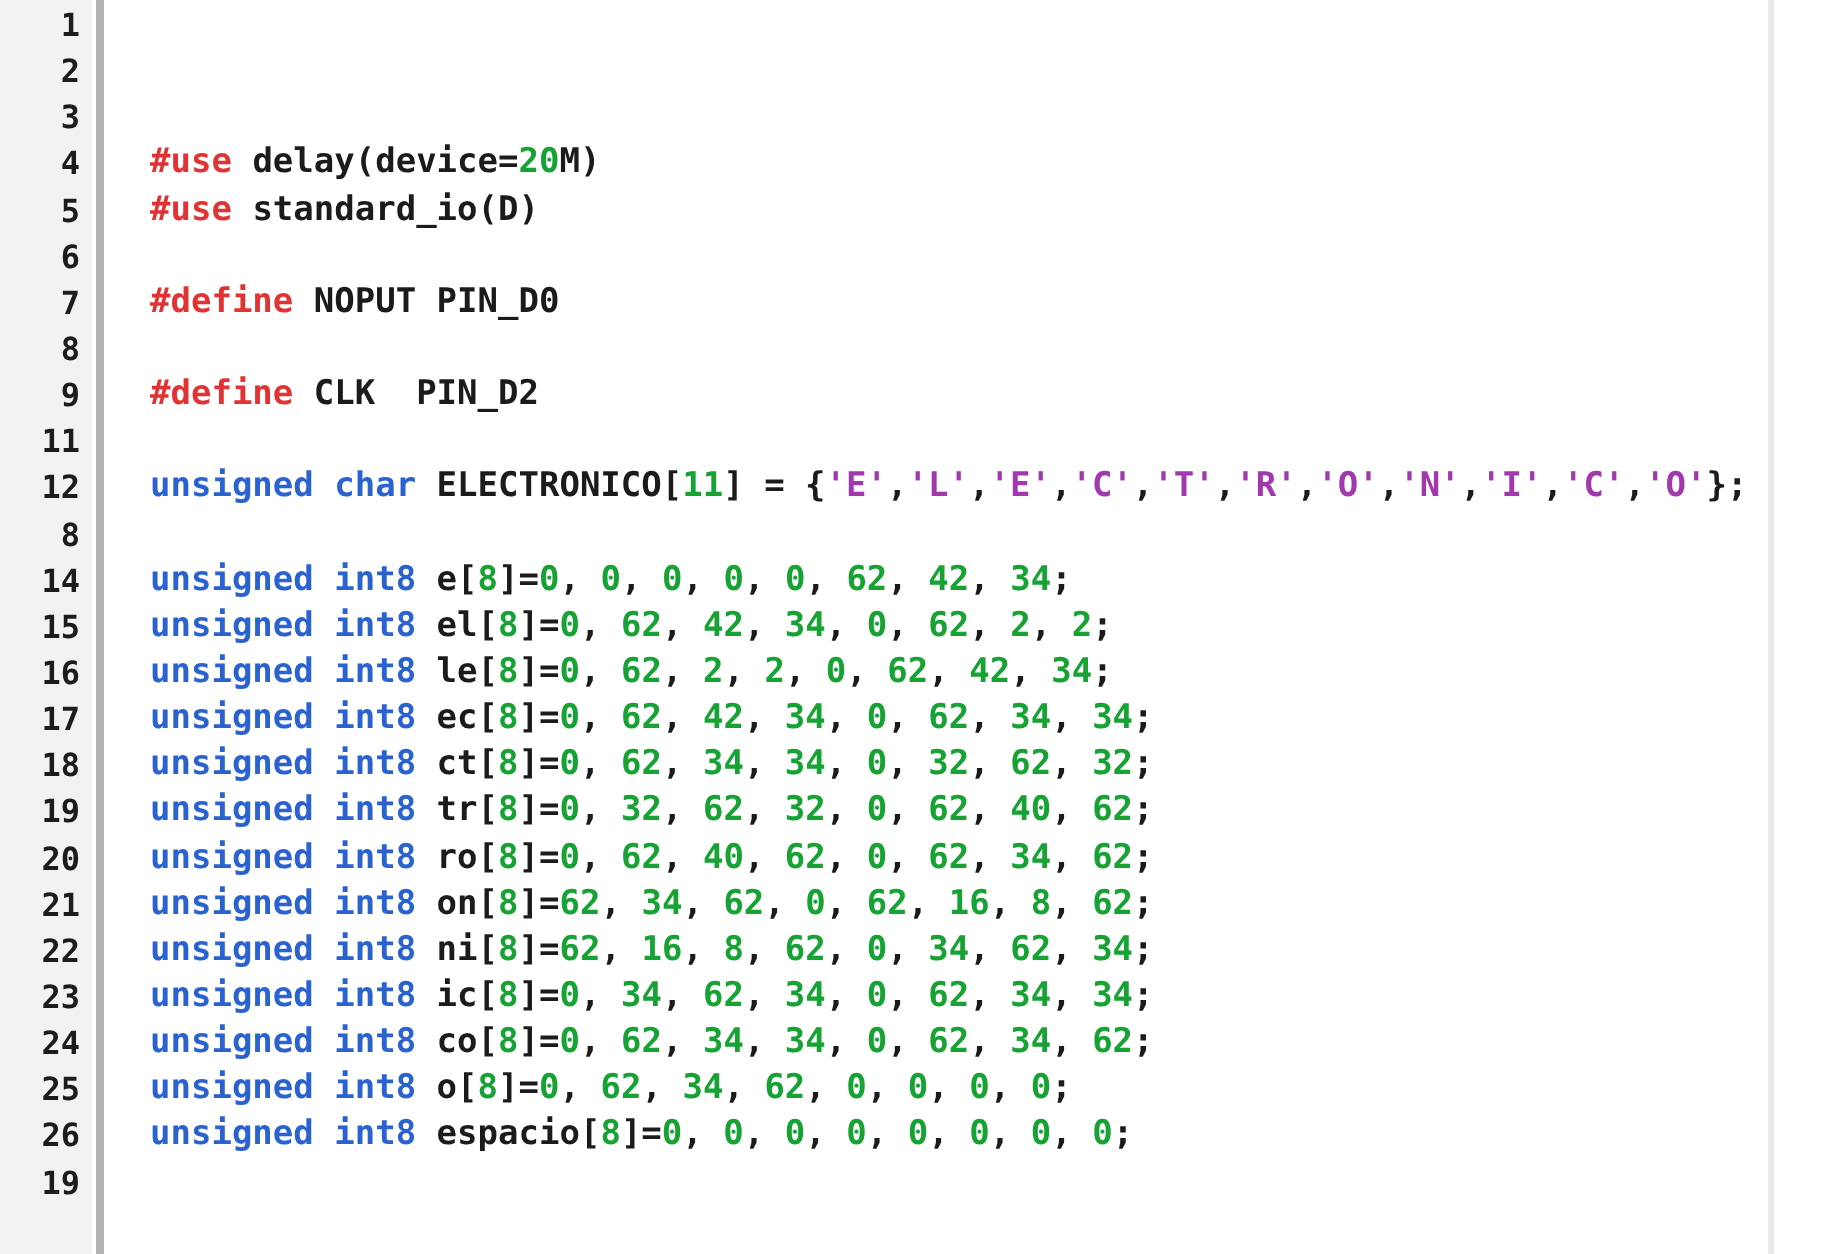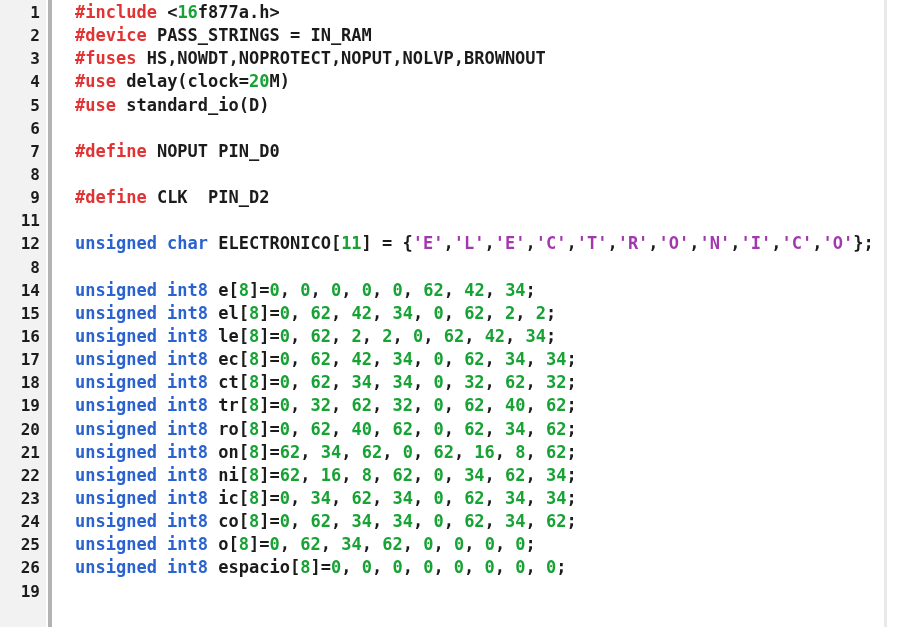--- a/index.html
+++ b/index.html
@@ -22,24 +22,24 @@
   .src{padding-left:29px;font-size:17px;letter-spacing:0;}
 </style>
 </head>
 <body>
 
 <div class="gutter-bg" style="background: rgb(242, 242, 242);"></div>
 <div class="gutter-gap"></div>
 <div class="gutter-sep" style="background: rgb(179, 179, 179);"></div>
 <div class="right-line" style="background: rgb(233, 233, 233);"></div>
 <div id="code">
-    <div class="line"><span class="ln" style="color: rgb(28, 28, 28);">1</span><span class="src"><span style="color: rgb(225, 51, 51);">#include</span><span style="color: rgb(27, 27, 27);"> &lt;</span><span style="color: rgb(23, 162, 52);">16</span><span style="color: rgb(27, 27, 27);">f877a.h&gt;</span></span></div>
-    <div class="line"><span class="ln" style="color: rgb(28, 28, 28);">2</span><span class="src"><span style="color: rgb(225, 51, 51);">#device</span><span style="color: rgb(27, 27, 27);"> PASS_STRINGS = IN_RAM</span></span></div>
-    <div class="line"><span class="ln" style="color: rgb(28, 28, 28);">3</span><span class="src"><span style="color: rgb(225, 51, 51);">#fuses</span><span style="color: rgb(27, 27, 27);"> HS,NOWDT,NOPROTECT,NOPUT,NOLVP,BROWNOUT</span></span></div>
-    <div class="line"><span class="ln" style="color: rgb(28, 28, 28);">4</span><span class="src"><span style="color: rgb(225, 51, 51);">#use</span><span style="color: rgb(27, 27, 27);"> delay(clock=</span><span style="color: rgb(23, 162, 52);">20</span><span style="color: rgb(27, 27, 27);">M)</span></span></div>
+    <div class="line"><span class="ln" style="color: rgb(28, 28, 28);">1</span></div>
+    <div class="line"><span class="ln" style="color: rgb(28, 28, 28);">2</span></div>
+    <div class="line"><span class="ln" style="color: rgb(28, 28, 28);">3</span></div>
+    <div class="line"><span class="ln" style="color: rgb(28, 28, 28);">4</span><span class="src"><span style="color: rgb(225, 51, 51);">#use</span><span style="color: rgb(27, 27, 27);"> delay(device=</span><span style="color: rgb(23, 162, 52);">20</span><span style="color: rgb(27, 27, 27);">M)</span></span></div>
     <div class="line"><span class="ln" style="color: rgb(28, 28, 28);">5</span><span class="src"><span style="color: rgb(225, 51, 51);">#use</span><span style="color: rgb(27, 27, 27);"> standard_io(D)</span></span></div>
     <div class="line"><span class="ln" style="color: rgb(28, 28, 28);">6</span><span class="src">&nbsp;</span></div>
     <div class="line"><span class="ln" style="color: rgb(28, 28, 28);">7</span><span class="src"><span style="color: rgb(225, 51, 51);">#define</span><span style="color: rgb(27, 27, 27);"> NOPUT PIN_D0</span></span></div>
     <div class="line"><span class="ln" style="color: rgb(28, 28, 28);">8</span></div>
     <div class="line"><span class="ln" style="color: rgb(28, 28, 28);">9</span><span class="src"><span style="color: rgb(225, 51, 51);">#define</span><span style="color: rgb(27, 27, 27);"> CLK  PIN_D2</span></span></div>
     <div class="line"><span class="ln" style="color: rgb(28, 28, 28);">11</span><span class="src">&nbsp;</span></div>
     <div class="line"><span class="ln" style="color: rgb(28, 28, 28);">12</span><span class="src"><span style="color: rgb(42, 98, 207);">unsigned char</span><span style="color: rgb(27, 27, 27);"> ELECTRONICO[</span><span style="color: rgb(23, 162, 52);">11</span><span style="color: rgb(27, 27, 27);">] = {</span><span style="color: rgb(162, 56, 174);">'E'</span><span style="color: rgb(27, 27, 27);">,</span><span style="color: rgb(162, 56, 174);">'L'</span><span style="color: rgb(27, 27, 27);">,</span><span style="color: rgb(162, 56, 174);">'E'</span><span style="color: rgb(27, 27, 27);">,</span><span style="color: rgb(162, 56, 174);">'C'</span><span style="color: rgb(27, 27, 27);">,</span><span style="color: rgb(162, 56, 174);">'T'</span><span style="color: rgb(27, 27, 27);">,</span><span style="color: rgb(162, 56, 174);">'R'</span><span style="color: rgb(27, 27, 27);">,</span><span style="color: rgb(162, 56, 174);">'O'</span><span style="color: rgb(27, 27, 27);">,</span><span style="color: rgb(162, 56, 174);">'N'</span><span style="color: rgb(27, 27, 27);">,</span><span style="color: rgb(162, 56, 174);">'I'</span><span style="color: rgb(27, 27, 27);">,</span><span style="color: rgb(162, 56, 174);">'C'</span><span style="color: rgb(27, 27, 27);">,</span><span style="color: rgb(162, 56, 174);">'O'</span><span style="color: rgb(27, 27, 27);">};</span></span></div>
     <div class="line"><span class="ln" style="color: rgb(28, 28, 28);">8</span><span class="src">&nbsp;</span></div>
     <div class="line"><span class="ln" style="color: rgb(28, 28, 28);">14</span><span class="src"><span style="color: rgb(42, 98, 207);">unsigned int8</span><span style="color: rgb(27, 27, 27);"> e[</span><span style="color: rgb(23, 162, 52);">8</span><span style="color: rgb(27, 27, 27);">]=</span><span style="color: rgb(23, 162, 52);">0</span><span style="color: rgb(27, 27, 27);">, </span><span style="color: rgb(23, 162, 52);">0</span><span style="color: rgb(27, 27, 27);">, </span><span style="color: rgb(23, 162, 52);">0</span><span style="color: rgb(27, 27, 27);">, </span><span style="color: rgb(23, 162, 52);">0</span><span style="color: rgb(27, 27, 27);">, </span><span style="color: rgb(23, 162, 52);">0</span><span style="color: rgb(27, 27, 27);">, </span><span style="color: rgb(23, 162, 52);">62</span><span style="color: rgb(27, 27, 27);">, </span><span style="color: rgb(23, 162, 52);">42</span><span style="color: rgb(27, 27, 27);">, </span><span style="color: rgb(23, 162, 52);">34</span><span style="color: rgb(27, 27, 27);">;</span></span></div>
     <div class="line"><span class="ln" style="color: rgb(28, 28, 28);">15</span><span class="src"><span style="color: rgb(42, 98, 207);">unsigned int8</span><span style="color: rgb(27, 27, 27);"> el[</span><span style="color: rgb(23, 162, 52);">8</span><span style="color: rgb(27, 27, 27);">]=</span><span style="color: rgb(23, 162, 52);">0</span><span style="color: rgb(27, 27, 27);">, </span><span style="color: rgb(23, 162, 52);">62</span><span style="color: rgb(27, 27, 27);">, </span><span style="color: rgb(23, 162, 52);">42</span><span style="color: rgb(27, 27, 27);">, </span><span style="color: rgb(23, 162, 52);">34</span><span style="color: rgb(27, 27, 27);">, </span><span style="color: rgb(23, 162, 52);">0</span><span style="color: rgb(27, 27, 27);">, </span><span style="color: rgb(23, 162, 52);">62</span><span style="color: rgb(27, 27, 27);">, </span><span style="color: rgb(23, 162, 52);">2</span><span style="color: rgb(27, 27, 27);">, </span><span style="color: rgb(23, 162, 52);">2</span><span style="color: rgb(27, 27, 27);">;</span></span></div>

